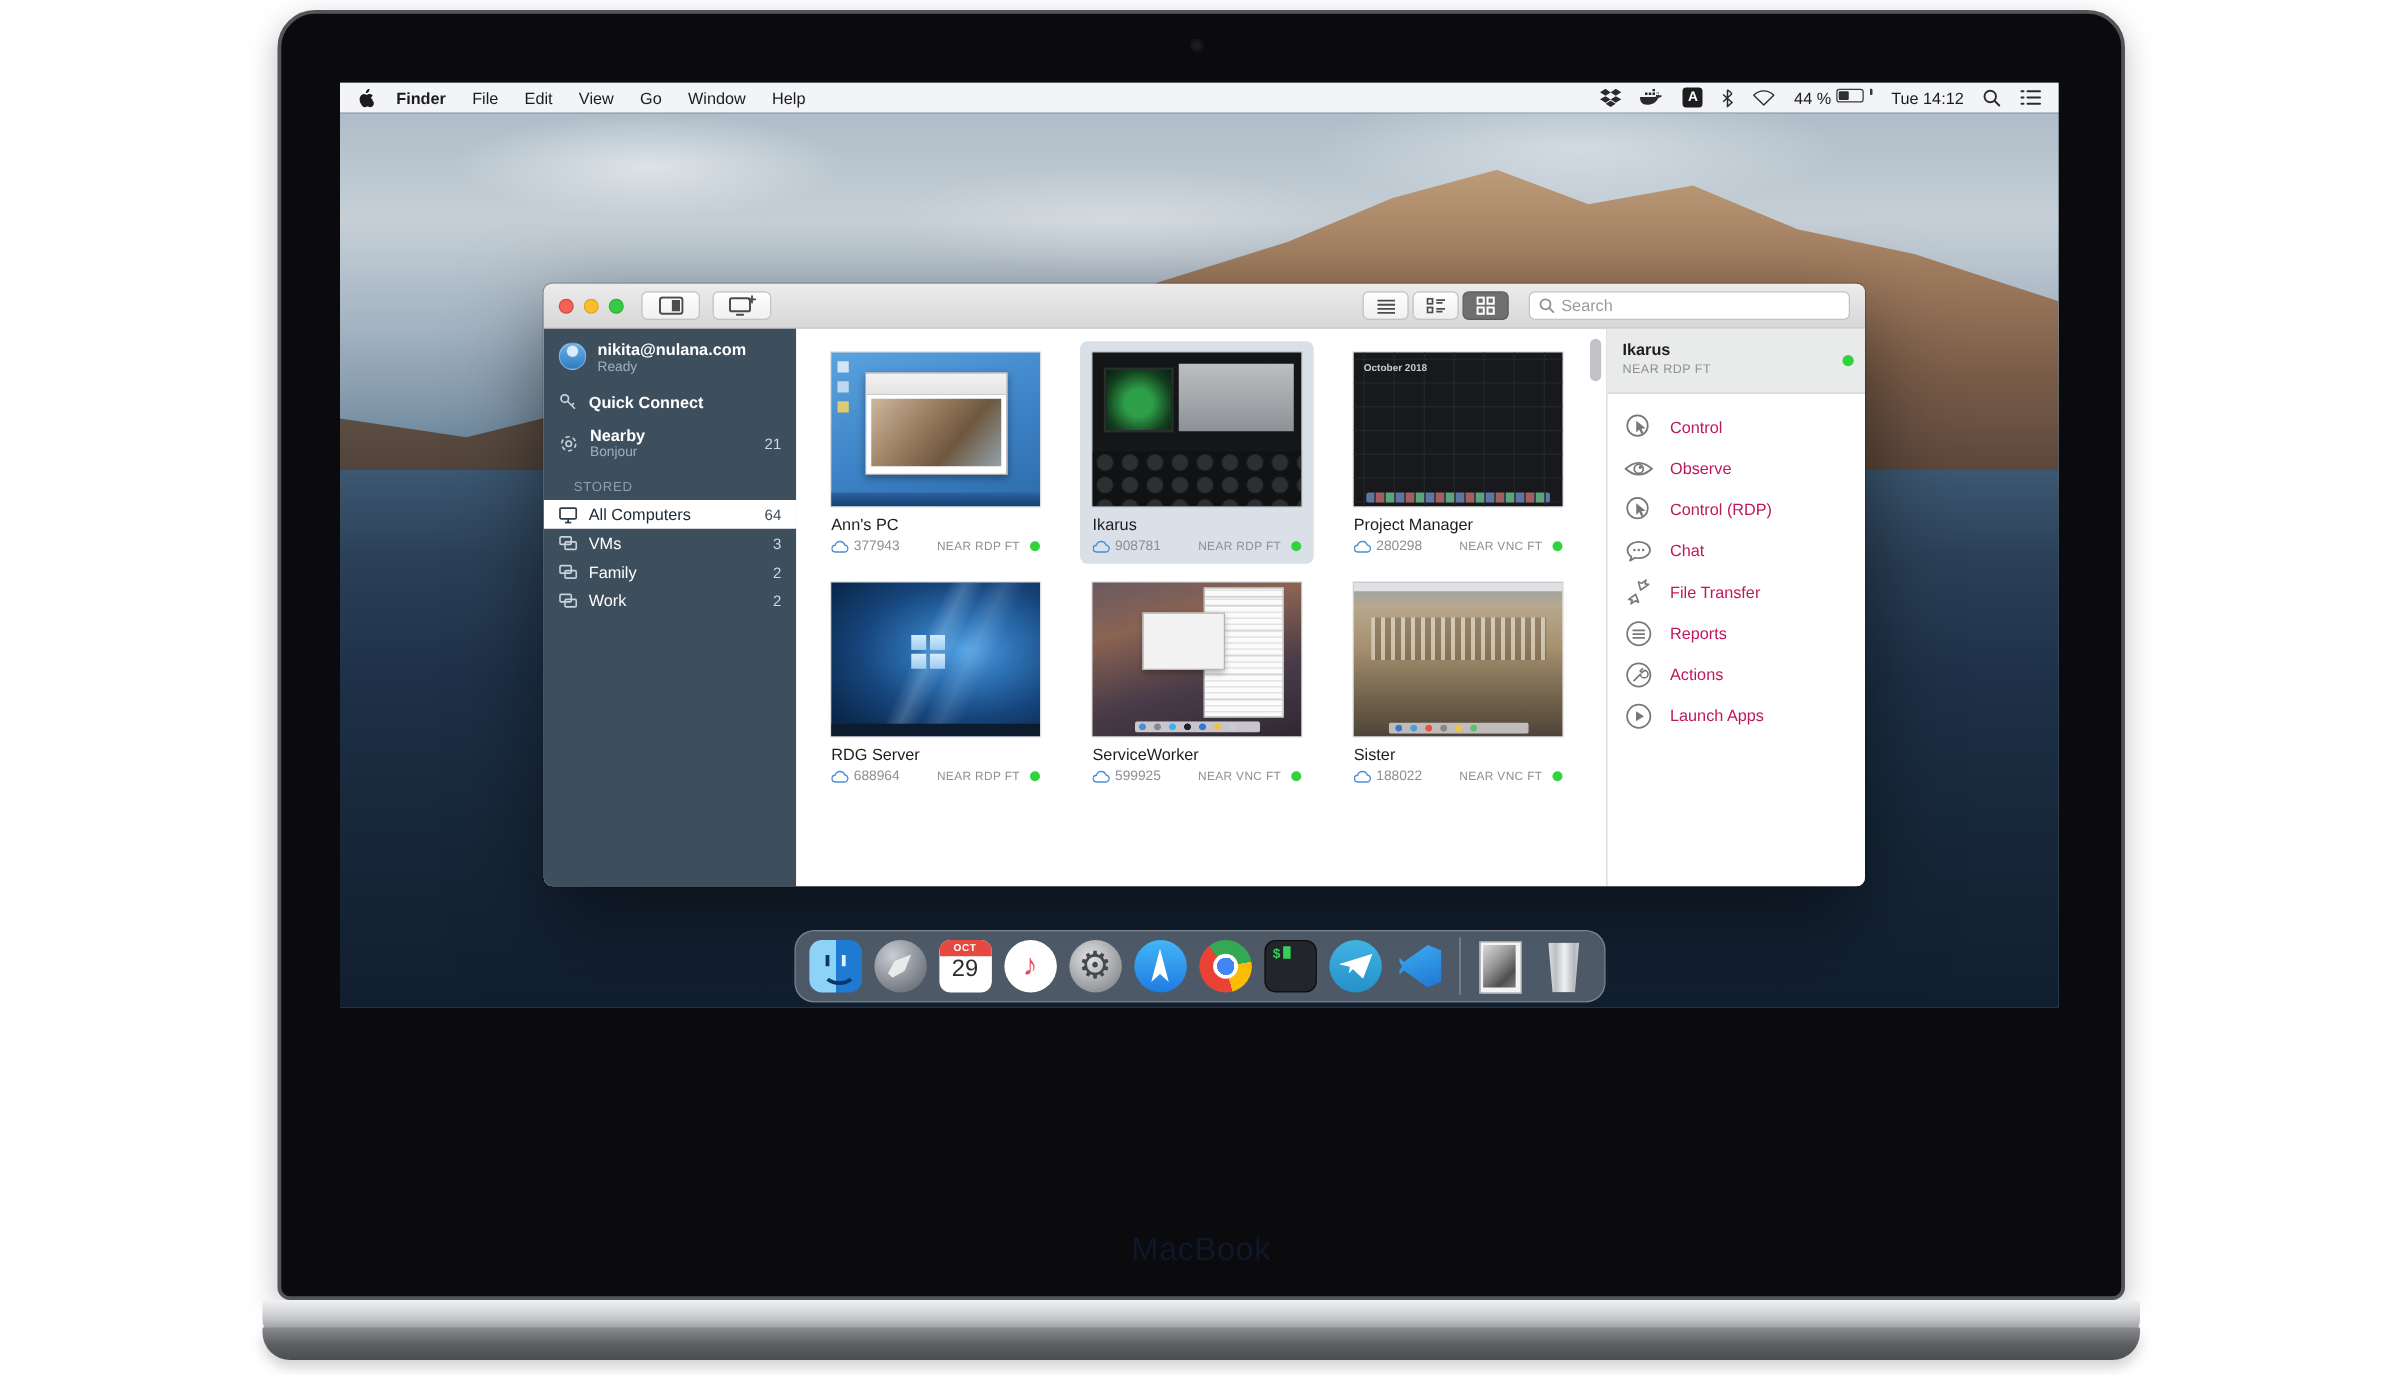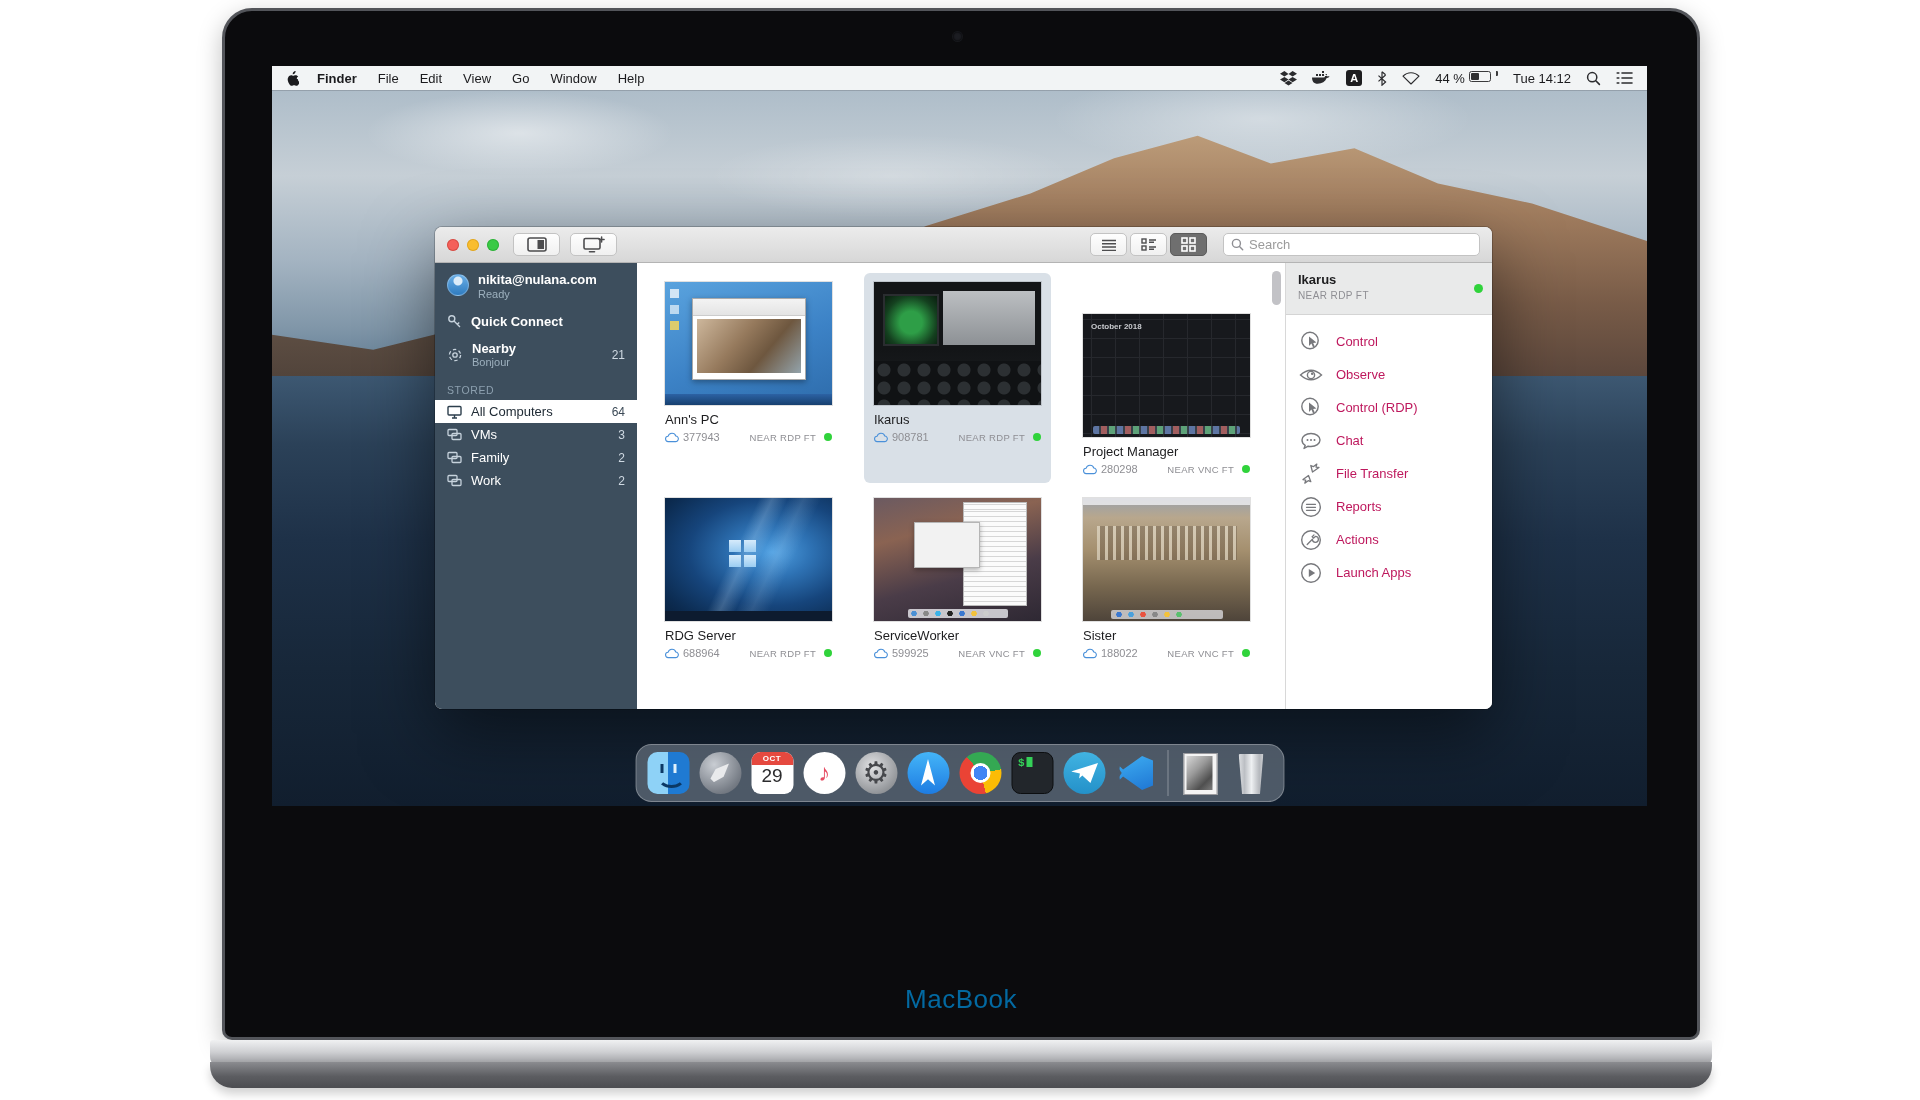--- a/index.html
+++ b/index.html
@@ -13,21 +13,21 @@
     box-shadow:0 8px 24px rgba(0,0,0,.25); }
   .camera { position:absolute; left:953px; top:32px; width:9px; height:9px; border-radius:50%;
     background:#1c1d22; box-shadow:inset 0 0 2px #000, 0 0 0 1px #17181c; }
   .base-top { position:absolute; left:210px; top:1040px; width:1502px; height:30px;
     background:linear-gradient(180deg,#f0f1f2 0%, #cfd0d3 40%, #96979b 85%, #808185 100%);
     border-radius:3px 3px 14px 14px; }
   .base-bottom { position:absolute; left:210px; top:1062px; width:1502px; height:26px;
     background:linear-gradient(180deg,#8b8c90 0%, #5c5d61 55%, #4c4d51 100%);
     border-radius:0 0 22px 22px; box-shadow:0 6px 10px rgba(0,0,0,.18); }
   .brand { position:absolute; left:222px; top:984px; width:1478px; text-align:center;
-    color:#0369a1; font-size:26px; letter-spacing:.5px; }
+    color:#0f172a; font-size:26px; letter-spacing:.5px; }
 
   
   .screen { position:absolute; left:272px; top:66px; width:1375px; height:740px; overflow:hidden; background:#3c566e; }
 
   
   .menubar { position:absolute; left:0; top:0; right:0; height:24px; background:rgba(248,249,250,.97);
     display:flex; align-items:center; font-size:13px; color:#1b1b1e; z-index:40;
     box-shadow:0 1px 0 rgba(0,0,0,.15); padding:0 14px; }
   .menubar .apple { margin-right:18px; display:flex; align-items:center; }
   .menu-item { margin-right:21px; }
@@ -137,21 +137,21 @@
   .account { display:flex; align-items:flex-start; padding:9px 12px 8px; gap:9px; }
   .avatar { width:22px; height:22px; border-radius:50%; margin-top:2px; flex:0 0 auto;
     background:radial-gradient(circle at 50% 30%, #dcecf9 0 4px, transparent 5px),
                linear-gradient(180deg,#69aee6 0%, #2f7cc0 100%); border:1px solid rgba(255,255,255,.25); }
   .acct-name { font-weight:bold; line-height:16px; }
   .acct-status { font-size:11px; color:#9db0be; }
   .side-row { display:flex; align-items:center; gap:9px; padding:6px 12px; }
   .side-row .lbl { font-weight:bold; }
   .side-row .sub { font-size:11px; color:#9db0be; font-weight:normal; }
   .side-count { margin-left:auto; font-size:12px; color:#cfd9e2; }
-  .side-header { font-size:10.5px; color:#8da0af; letter-spacing:.6px; padding:10px 12px 4px; }
+  .side-header { font-size:10.5px; color:#8da0af; letter-spacing:.6px; padding:10px 24px 4px; }
   .side-item { display:flex; align-items:center; gap:9px; padding:4px 12px; height:23px; }
   .side-item.selected { background:#fff; color:#202b35; }
   .side-item.selected .side-count { color:#3c4a57; }
   .side-icon { flex:0 0 auto; display:flex; }
 
   
   .gridcol { flex:1; background:#fff; position:relative; padding:10px 0 0 18px; }
   .grid-rows { display:flex; flex-wrap:wrap; width:630px; }
   .cell { width:187px; margin-right:22px; margin-bottom:6px; padding:9px 10px 8px; border-radius:6px; }
   .cell.selected { background:#d9e0e7; }
@@ -175,21 +175,21 @@
     box-shadow:0 16px 0 #d1e5f4, 0 32px 0 #f7d65c; }
   .thumb-ikarus { background:linear-gradient(180deg,#131517 0 55%, #1d2023 100%); }
   .thumb-ikarus i.sky { position:absolute; right:6px; top:9px; width:92px; height:54px;
     background:linear-gradient(180deg,#bcbfc2,#8d9195); }
   .thumb-ikarus i.gps { position:absolute; left:9px; top:12px; width:56px; height:52px; background:#0a0c0b; border:2px solid #2a2d30;
     background-image:radial-gradient(circle at 50% 55%, #2e9e47 0 30%, #14401f 70%, #0a1c0f 100%); }
   .thumb-ikarus i.gg { position:absolute; left:0; bottom:0; width:100%; height:44px; background:#101214;
     background-image:radial-gradient(circle at 50% 50%, #2c3033 6px, transparent 7px); background-size:20px 18px; }
   .thumb-pm { background:#17191d; background-image:
       linear-gradient(#26282d 1px, transparent 1px), linear-gradient(90deg,#26282d 1px, transparent 1px);
-    background-size:24px 19px; background-position:8px 24px;margin-top:32px; }
+    background-size:24px 19px; background-position:8px 24px; }
   .thumb-pm .pm-title { position:absolute; left:8px; top:8px; font-size:8px; color:#c8cace; font-weight:bold; }
   .thumb-pm i.dk { position:absolute; left:10px; bottom:3px; width:147px; height:8px; border-radius:2px;
     background:repeating-linear-gradient(90deg,#6f8cc4 0 6px, #3f4a55 6px 8px, #c46f6f 8px 14px, #3f4a55 14px 16px, #6fc48f 16px 22px, #3f4a55 22px 24px); opacity:.8; }
   .thumb-rdg { background:radial-gradient(ellipse at 64% 44%, #4fa0e2 0%, #2e72b4 26%, #16457c 55%, #0c2c52 82%, #081f3a 100%); }
   .thumb-rdg::before { content:""; position:absolute; left:0; top:0; width:100%; height:100%;
     background:linear-gradient(115deg, transparent 42%, rgba(210,235,255,.22) 48%, transparent 55%, rgba(210,235,255,.14) 62%, transparent 70%); }
   .thumb-rdg i.logo { position:absolute; left:64px; top:42px; width:27px; height:27px;
     background:
       linear-gradient(#d6ebfb,#9bcdf2) 0 0/12px 12px no-repeat,
       linear-gradient(#d6ebfb,#9bcdf2) 15px 0/12px 12px no-repeat,

